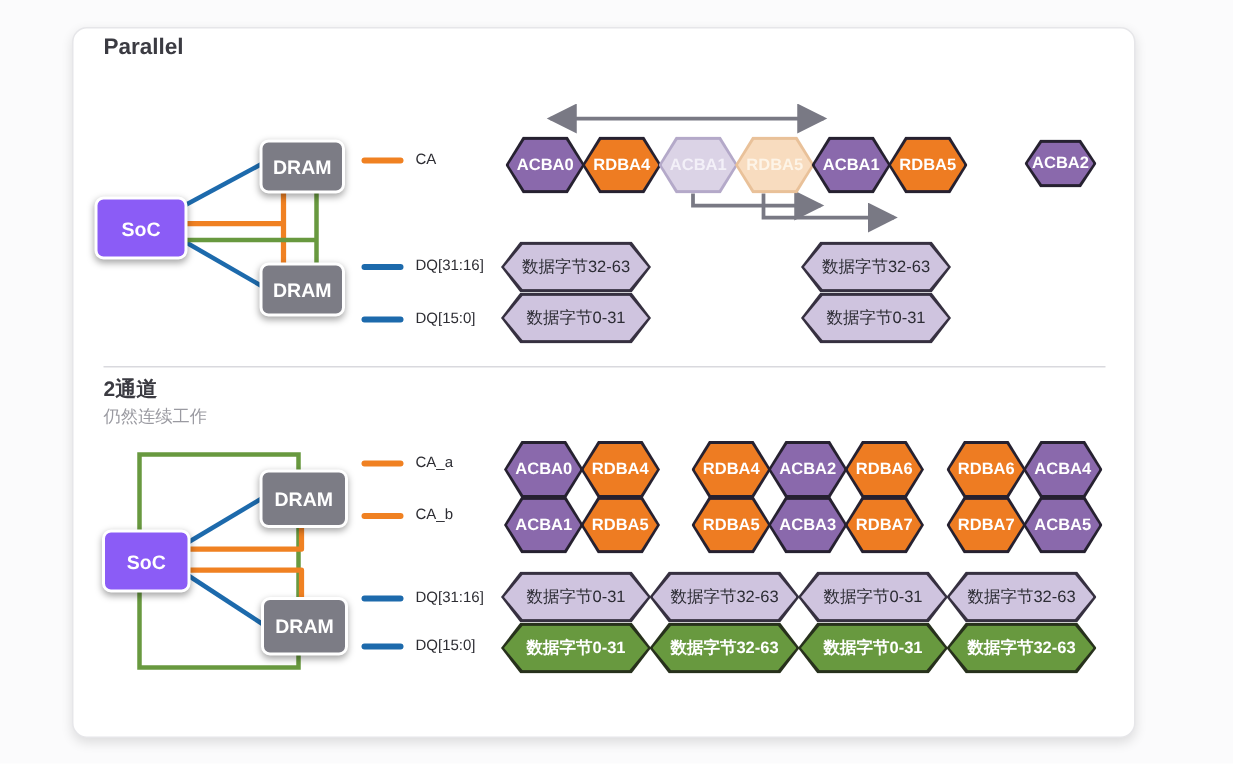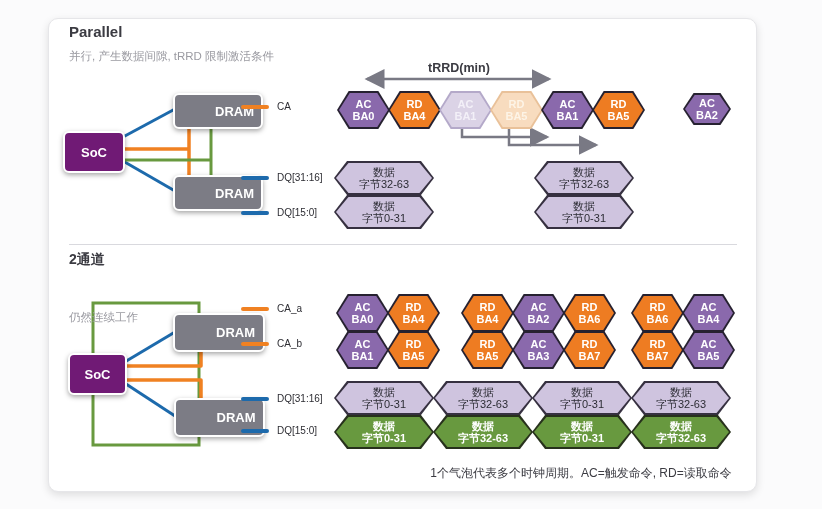--- a/index.html
+++ b/index.html
@@ -22,36 +22,36 @@
     font-size:12px;color:#3b3b42;}
   
   #wires{position:absolute;left:0;top:0;width:707px;height:472px;pointer-events:none;}
   
   .block{
     position:absolute;border-radius:6px;border:2px solid #fff;
     box-shadow:0 2px 5px rgba(0,0,0,.35);
     color:#fff;font-weight:bold;font-size:13px;
     display:flex;align-items:center;justify-content:center;
   }
-  .soc{background:#701a75;}
-  .dram{background:#7c7c85;padding-left:33px;}
+  .soc{background:#8b5cf6;}
+  .dram{background:#7c7c85;}
   
   .legend{position:absolute;display:flex;align-items:center;gap:8px;}
   .swatch{width:28px;height:4px;border-radius:2px;}
   .sw-orange{background:#f08122;}
   .sw-blue{background:#1d6aac;}
   .legend .lbl{font-size:10px;color:#2d2d33;}
   
   .hex{position:absolute;}
   .cmd{width:53px;height:38px;}
   .cmd,.cmd .hex-f{clip-path:polygon(22% 0,78% 0,100% 50%,78% 100%,22% 100%,0 50%);}
   .data{width:100px;height:34px;}
   .data,.data .hex-f{clip-path:polygon(13% 0,87% 0,100% 50%,87% 100%,13% 100%,0 50%);text-decoration:underline;}
   .hex-f{position:absolute;inset:2px;}
-  .hex-t{position:absolute;inset:0;display:flex;flex-direction:column;align-items:center;
+  .hex-t{position:absolute;inset:0;display:flex;flex-direction:row;align-items:center;
     justify-content:center;font-size:11px;line-height:12px;font-weight:bold;}
   .purple{background:#262130;}  .purple .hex-f{background:#8a69ac;}  .purple .hex-t{color:#fff;}
   .orange{background:#262130;}  .orange .hex-f{background:#ee7c22;}  .orange .hex-t{color:#fff;}
   .fpurple{background:#b4a9c9;} .fpurple .hex-f{background:#dbd3e6;} .fpurple .hex-t{color:#f3f0f8;}
   .forange{background:#e9c199;} .forange .hex-f{background:#f8dcbf;} .forange .hex-t{color:#fdf4e7;}
   .dpurple{background:#363040;} .dpurple .hex-f{background:#cfc4df;} .dpurple .hex-t{color:#2c2c34;font-weight:normal;}
   .dgreen{background:#27311c;}  .dgreen .hex-f{background:#68993f;}  .dgreen .hex-t{color:#fff;}
   .trrd-label{position:absolute;left:318px;top:42px;width:184px;text-align:center;
     font-size:12.5px;font-weight:bold;color:#3b3b42;}
 </style>
@@ -80,23 +80,21 @@
     <path d="M460,110 V126 H547" stroke="#797984" stroke-width="2.5" fill="none" marker-end="url(#ah)"></path>
 
     <rect x="44" y="284" width="106" height="142" fill="none" stroke="#68993f" stroke-width="3"></rect>
     <line x1="74" y1="344" x2="126" y2="313" stroke="#1d6aac" stroke-width="3"></line>
     <line x1="74" y1="363" x2="126" y2="397" stroke="#1d6aac" stroke-width="3"></line>
     <path d="M74,347 H152 V328" stroke="#f08122" stroke-width="3.5" fill="none" stroke-linejoin="round"></path>
     <path d="M74,361 H152 V380" stroke="#f08122" stroke-width="3.5" fill="none" stroke-linejoin="round"></path>
   </svg>
 
   <div class="abs sec-title" style="left:20px;top:4px;">Parallel</div>
-  <div class="abs sec-sub" style="left:20px;top:30px;">并行, 产生数据间隙, tRRD 限制激活条件</div>
-
-  <div class="trrd-label">tRRD(min)</div>
+
 
   <div class="block soc" style="left:14px;top:112px;width:58px;height:38px;">SoC</div>
   <div class="block dram" style="left:124px;top:74px;width:53px;height:32px;">DRAM</div>
   <div class="block dram" style="left:124px;top:156px;width:53px;height:32px;">DRAM</div>
 
   <div class="legend" style="left:192px;top:82px;">
     <div class="swatch sw-orange"></div>
     <div class="lbl">CA</div>
   </div>
   <div class="legend" style="left:192px;top:153px;">
@@ -183,21 +181,21 @@
       <div class="hex-f"></div>
       <div class="hex-t">
         <span>数据</span>
         <span>字节0-31</span>
       </div>
     </div>
 
   <div class="divider"></div>
 
   <div class="abs sec-title" style="left:20px;top:232px;font-size:14px;">2通道</div>
-  <div class="abs sec-sub" style="left:20px;top:251px;margin-top:40px;">仍然连续工作</div>
+  <div class="abs sec-sub" style="left:20px;top:251px;">仍然连续工作</div>
 
   <div class="block soc" style="left:19px;top:334px;width:55px;height:38px;">SoC</div>
   <div class="block dram" style="left:124px;top:294px;width:55px;height:35px;">DRAM</div>
   <div class="block dram" style="left:125px;top:379px;width:54px;height:35px;">DRAM</div>
 
   <div class="legend" style="left:192px;top:284px;">
     <div class="swatch sw-orange"></div>
     <div class="lbl">CA_a</div>
   </div>
   <div class="legend" style="left:192px;top:319px;justify-content:flex-end;">
@@ -364,14 +362,13 @@
       </div>
     </div>
   <div class="hex data dgreen" style="left:582px;top:396px;">
       <div class="hex-f"></div>
       <div class="hex-t">
         <span>数据</span>
         <span>字节32-63</span>
       </div>
     </div>
 
-  <div class="footnote">1个气泡代表多个时钟周期。AC=触发命令, RD=读取命令</div>
 </div>
 
 </body></html>

